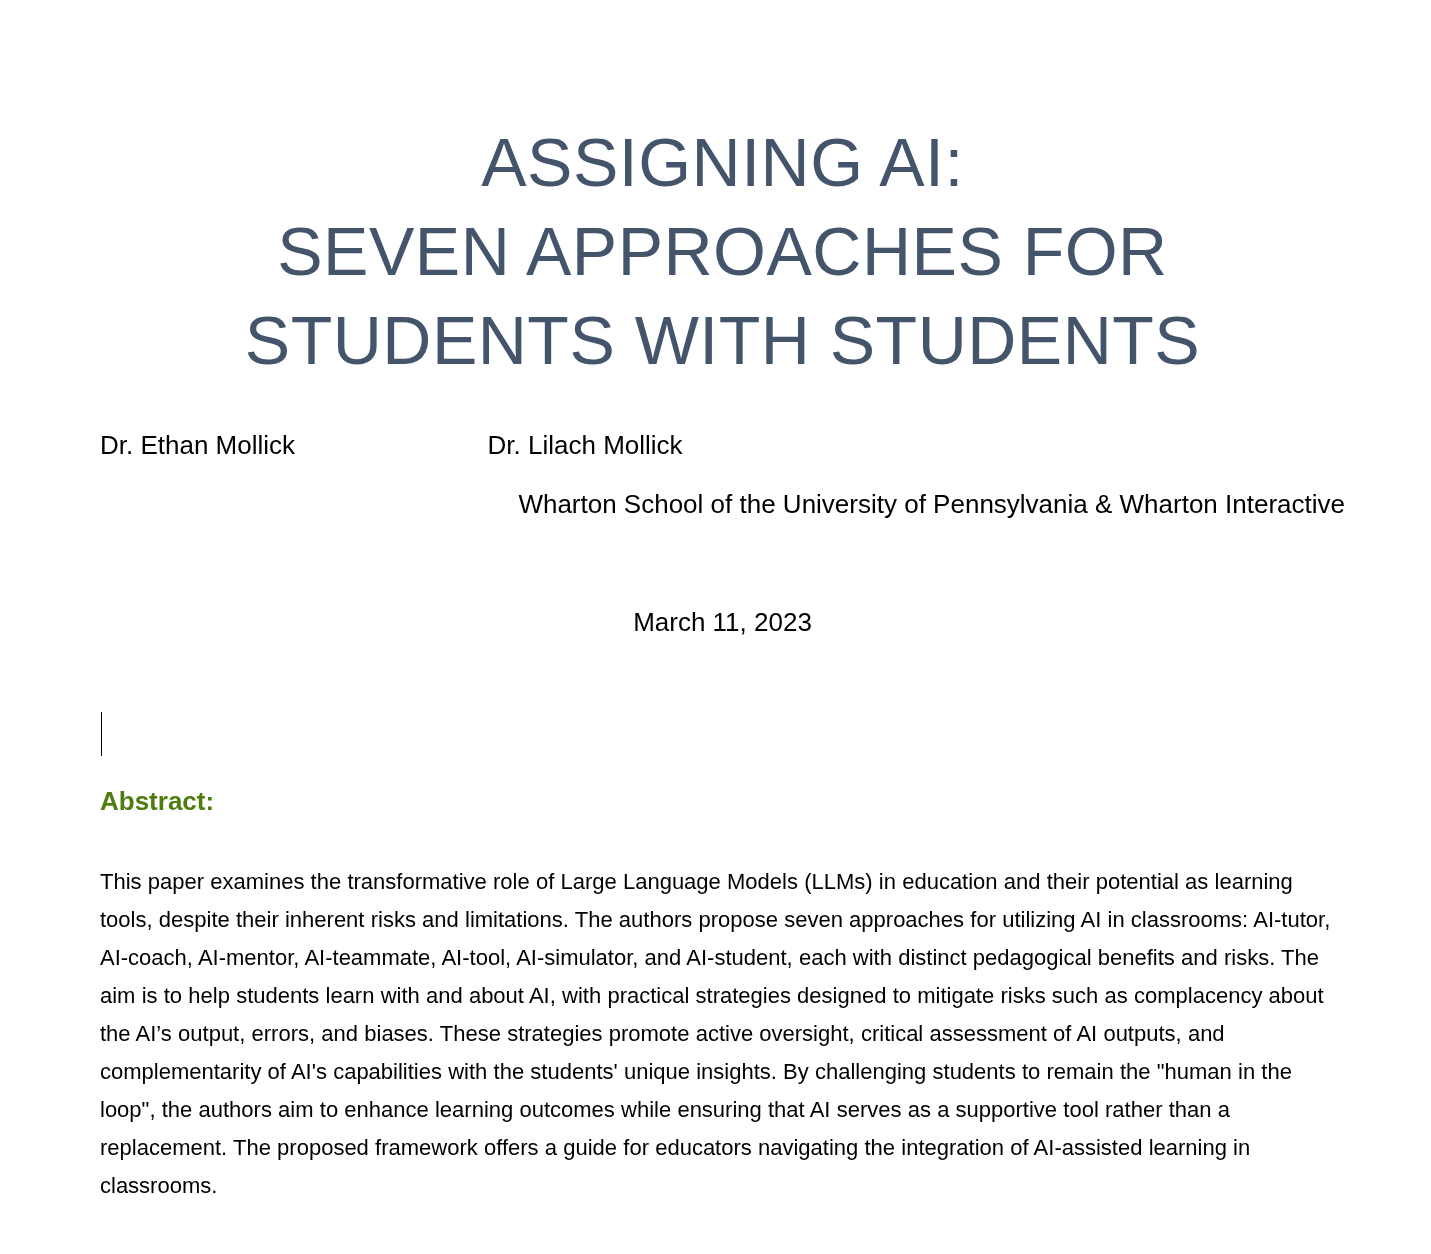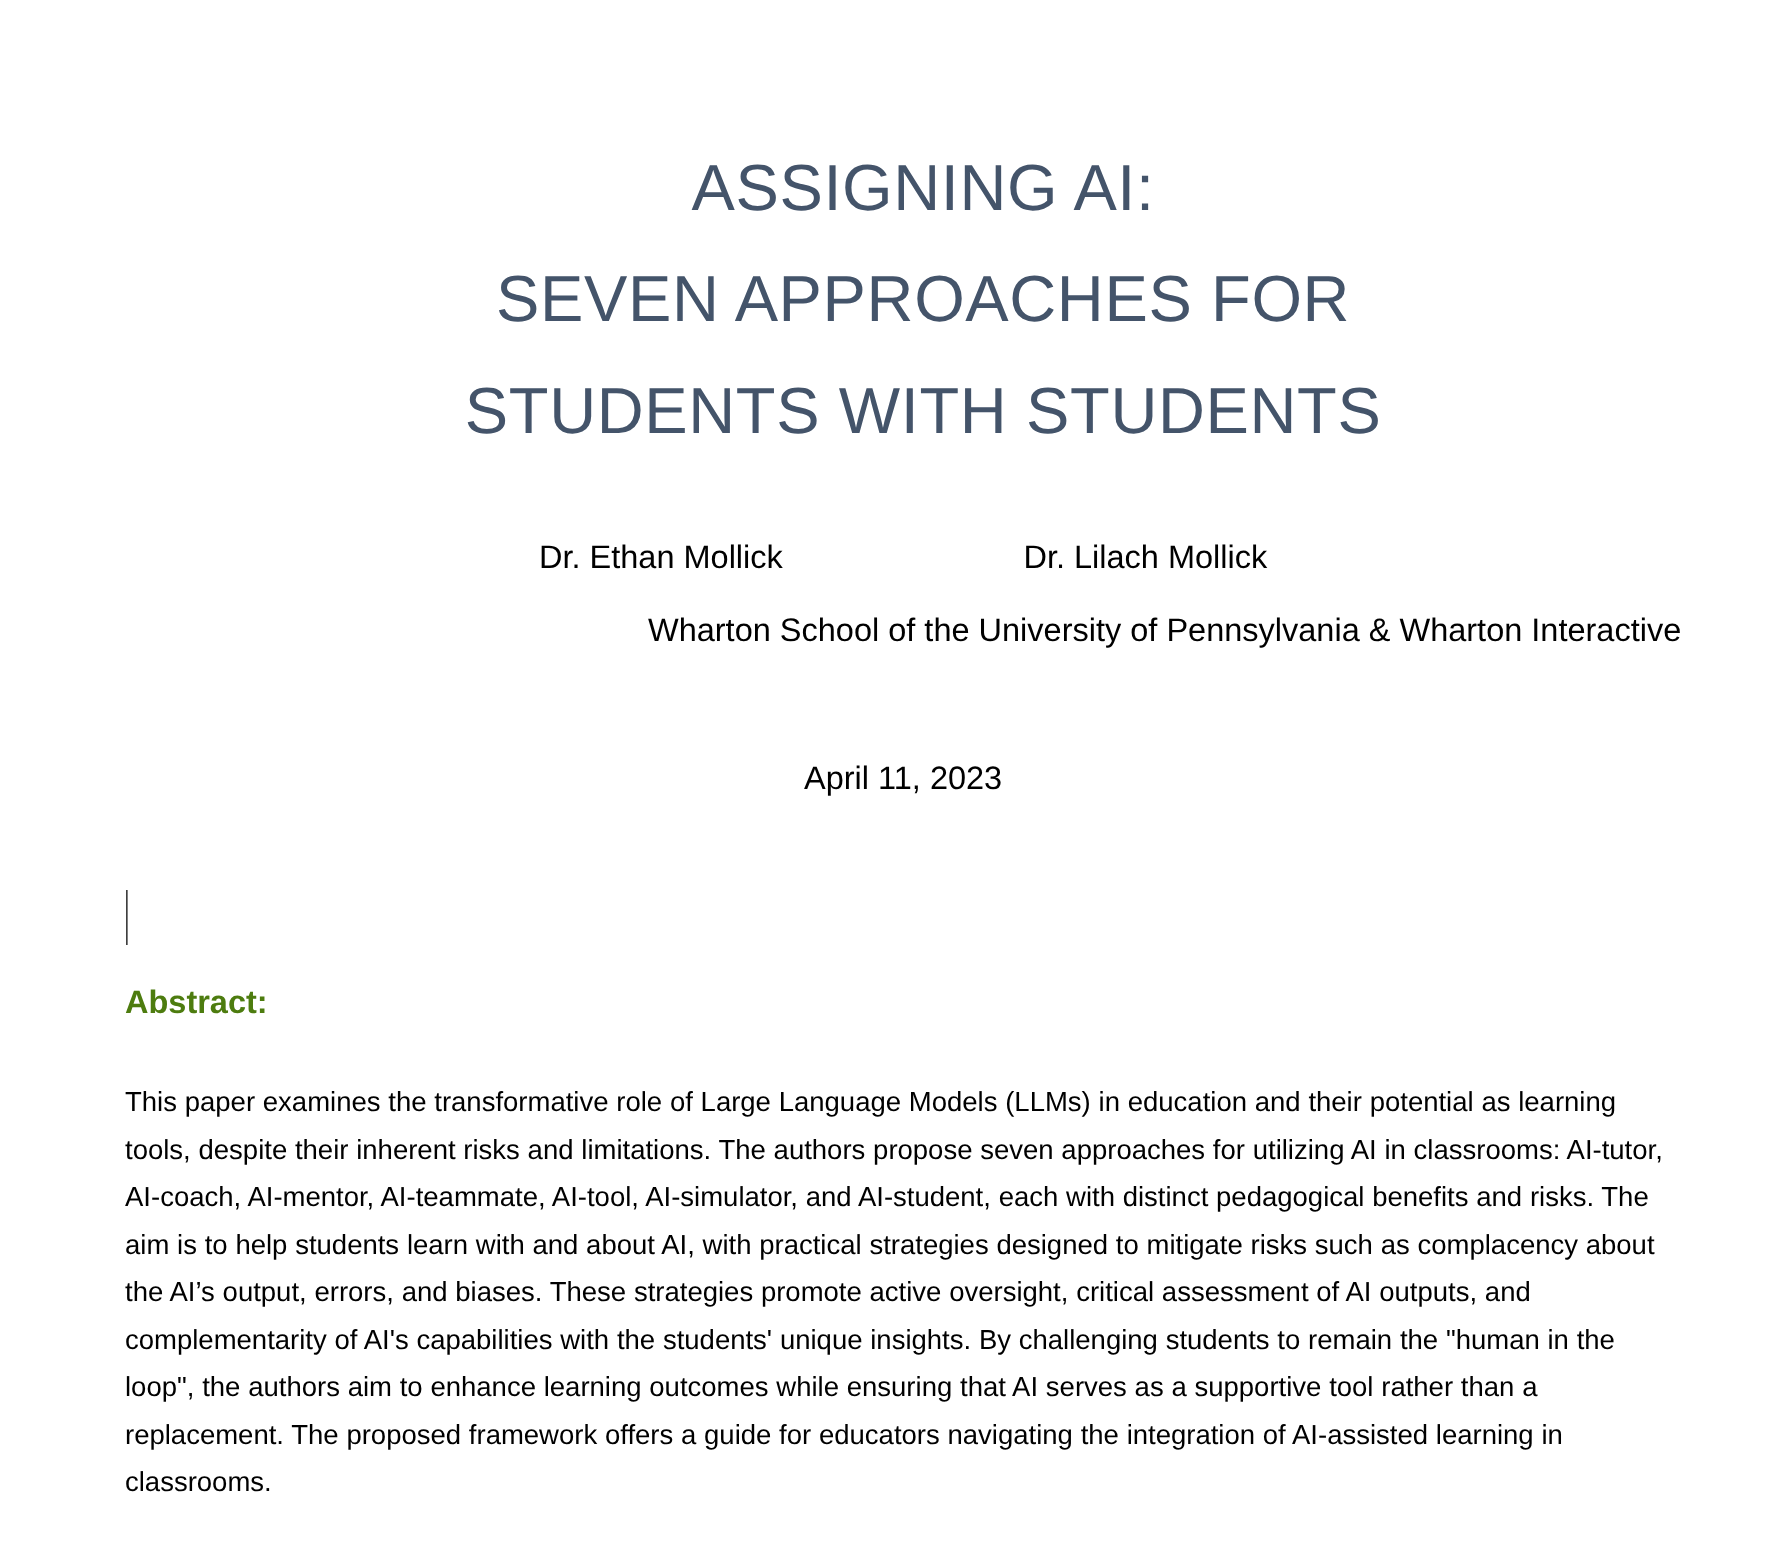--- a/index.html
+++ b/index.html
@@ -20,47 +20,46 @@
     width: 1431px;
     height: 1254px;
     background: #ffffff;
     overflow: hidden;
     box-sizing: border-box;
   }
 
   
   .doc-title {
     position: absolute;
-    left: 116px;
+    left: 100px;
     top: 72px;
     width: 1245px;
     text-align: center;
     color: #44546A;
     font-family: "Liberation Sans", sans-serif;
-    font-size: 52px;
+    font-size: 68px;
     line-height: 89px;
     font-weight: 400;
     letter-spacing: 0.5px;
     white-space: nowrap;
   }
 
   .doc-title .title-line {
     display: block;
   }
 
   
   .authors-row {
     position: absolute;
     left: 100px;
     top: 426px;
     width: 1245px;
     font-size: 26px;
     line-height: 38px;
     color: #000000;
-    text-align: center;
   }
 
   .authors-inner {
     display: inline-block;
     white-space: nowrap;
   }
 
   .author-name {
     display: inline-block;
   }
@@ -140,21 +139,21 @@
   <div class="authors-row">
     <span class="authors-inner">
       <span class="author-name">Dr. Ethan Mollick</span>
       <span class="author-gap"></span>
       <span class="author-name">Dr. Lilach Mollick</span>
     </span>
   </div>
 
   <div class="affiliation">Wharton School of the University of Pennsylvania &amp; Wharton Interactive</div>
 
-  <div class="doc-date">April 11, 2023</div>
+  <div class="doc-date">March 11, 2023</div>
 
   <div class="text-caret"></div>
 
   <div class="abstract-heading">Abstract:</div>
 
   <p class="abstract-body">This paper examines the transformative role of Large Language Models (LLMs) in education and their potential as learning tools, despite their inherent risks and limitations. The authors propose seven approaches for utilizing AI in classrooms: AI-tutor, AI-coach, AI-mentor, AI-teammate, AI-tool, AI-simulator, and AI-student, each with distinct pedagogical benefits and risks. The aim is to help students learn with and about AI, with practical strategies designed to mitigate risks such as complacency about the AI’s output, errors, and biases. These strategies promote active oversight, critical assessment of AI outputs, and complementarity of AI's capabilities with the students' unique insights. By challenging students to remain the "human in the loop", the authors aim to enhance learning outcomes while ensuring that AI serves as a supportive tool rather than a replacement. The proposed framework offers a guide for educators navigating the integration of AI-assisted learning in classrooms.</p>
 
 </div>
 
 </body></html>

